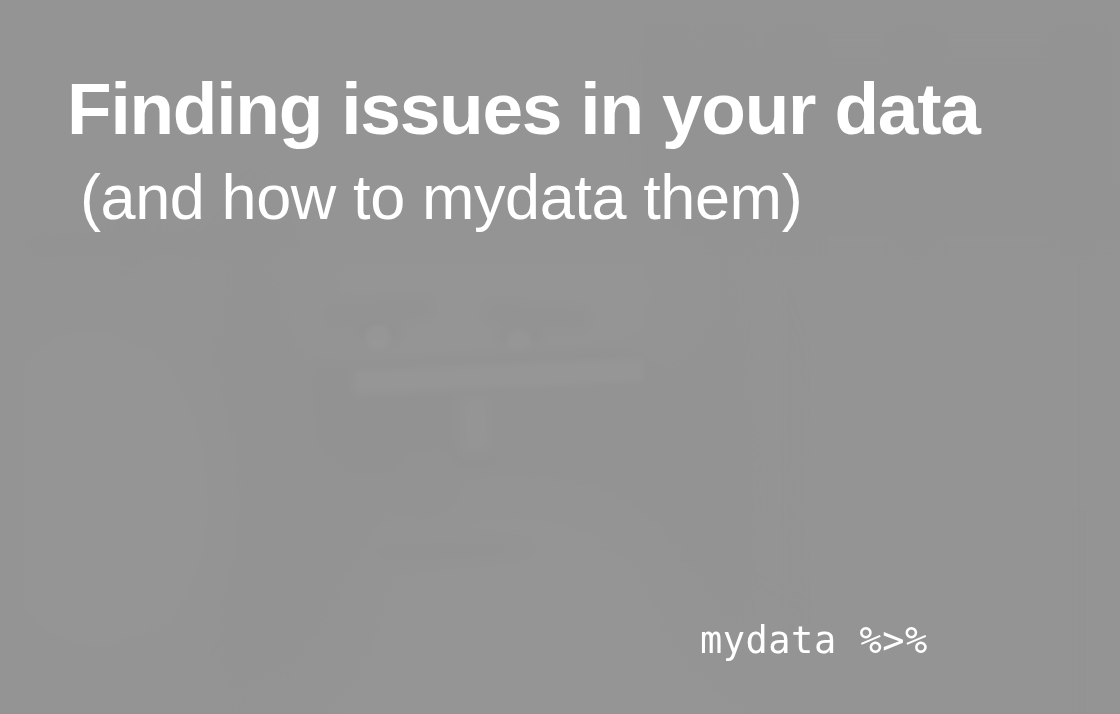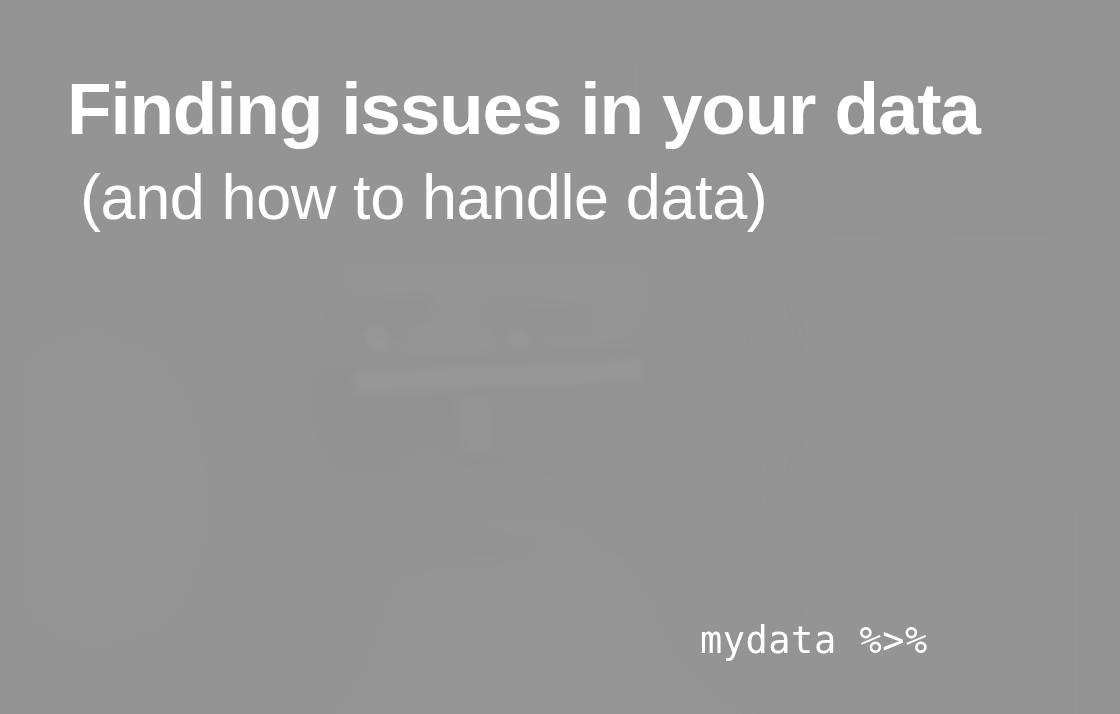--- a/index.html
+++ b/index.html
@@ -252,21 +252,21 @@
     <div class="hand"></div>
     <div class="finger-a"></div>
     <div class="finger-b"></div>
   </div>
 
   <div id="wash"></div>
   <div id="wash-top"></div>
 
   <div id="title">Finding issues in your data</div>
 
-  <div id="subtitle">(and how to handle data)</div>
+  <div id="subtitle">(and how to mydata them)</div>
 
   <div id="code-block">
     <span class="code-line">mydata %&gt;%</span>
     
     
   </div>
 
 </div>
 
 </body></html>

